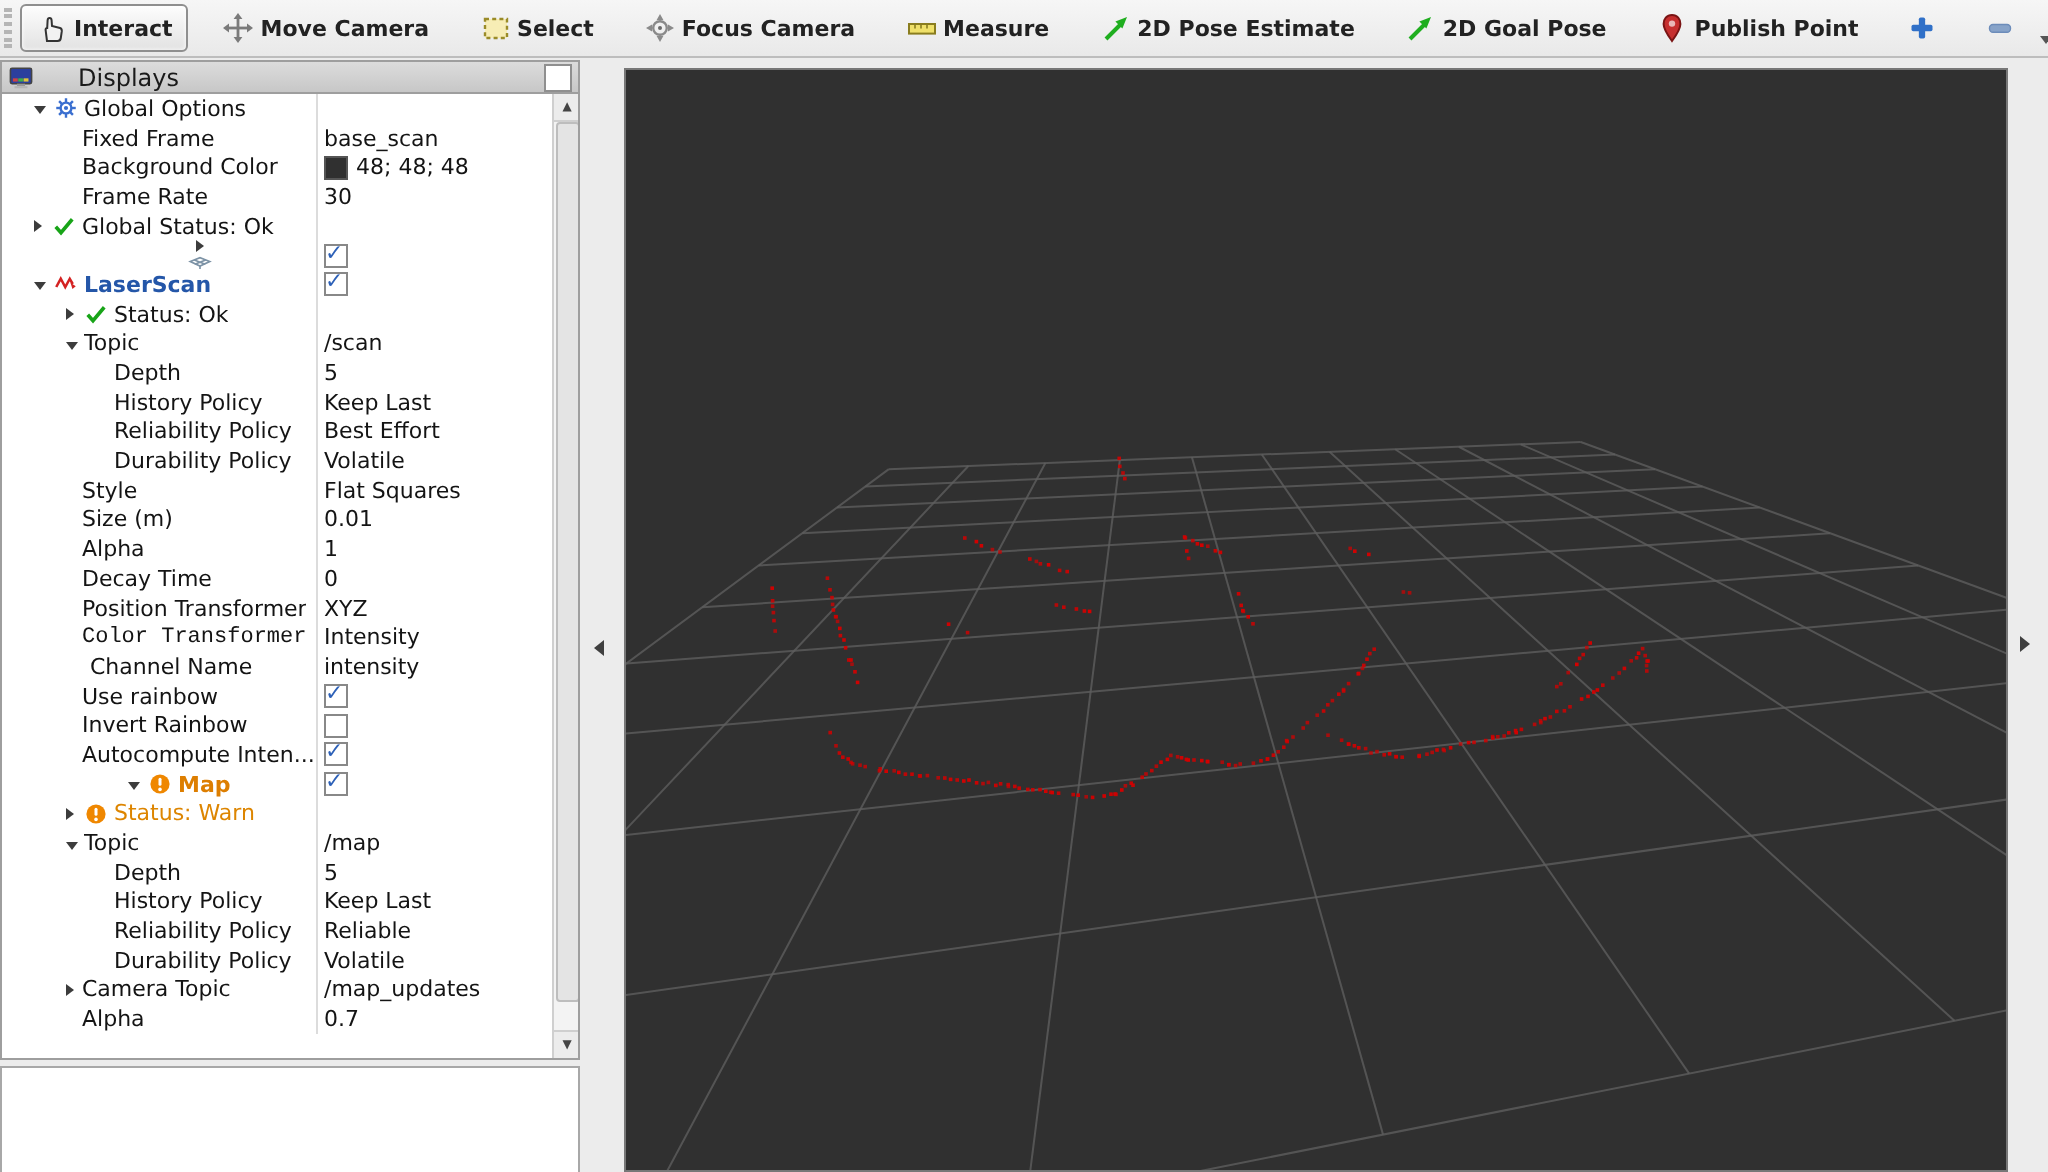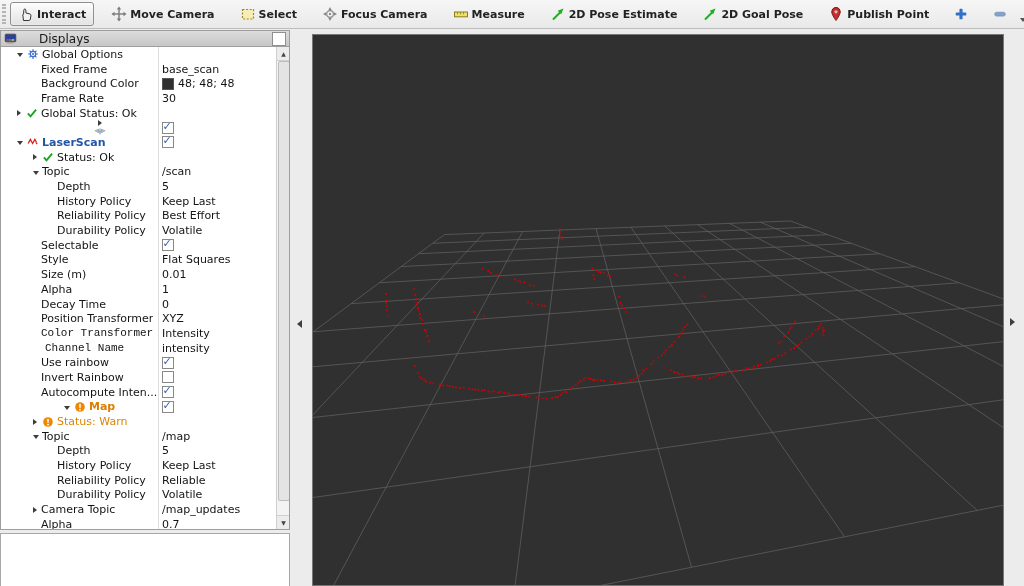--- a/index.html
+++ b/index.html
@@ -349,29 +349,20 @@
             <span style="width: 8px; flex: 0 0 auto;"></span>
             <span class="lbl">Durability Policy</span>
           </div>
           <div class="valuecell">
             <span class="lbl">Volatile</span>
           </div>
         </div>
         <div class="trow">
           <div class="labelcell" style="padding-left: 20px;">
             <span style="width: 8px; flex: 0 0 auto;"></span>
-            <span class="lbl">Selectable</span>
-          </div>
-          <div class="valuecell">
-            <span class="cb checked"></span>
-          </div>
-        </div>
-        <div class="trow">
-          <div class="labelcell" style="padding-left: 20px;">
-            <span style="width: 8px; flex: 0 0 auto;"></span>
             <span class="lbl">Style</span>
           </div>
           <div class="valuecell">
             <span class="lbl">Flat Squares</span>
           </div>
         </div>
         <div class="trow">
           <div class="labelcell" style="padding-left: 20px;">
             <span style="width: 8px; flex: 0 0 auto;"></span>
             <span class="lbl">Size (m)</span>
@@ -410,21 +401,21 @@
         <div class="trow">
           <div class="labelcell" style="padding-left: 20px; font-family: Liberation Mono, monospace;">
             <span style="width: 8px; flex: 0 0 auto;"></span>
             <span class="lbl">Color Transformer</span>
           </div>
           <div class="valuecell">
             <span class="lbl">Intensity</span>
           </div>
         </div>
         <div class="trow">
-          <div class="labelcell" style="padding-left: 24px; font-family: Liberation Mono, monospace;">
+          <div class="labelcell" style="padding-left: 24px;">
             <span style="width: 8px; flex: 0 0 auto;"></span>
             <span class="lbl">Channel Name</span>
           </div>
           <div class="valuecell">
             <span class="lbl">intensity</span>
           </div>
         </div>
         <div class="trow">
           <div class="labelcell" style="padding-left: 20px;">
             <span style="width: 8px; flex: 0 0 auto;"></span>

